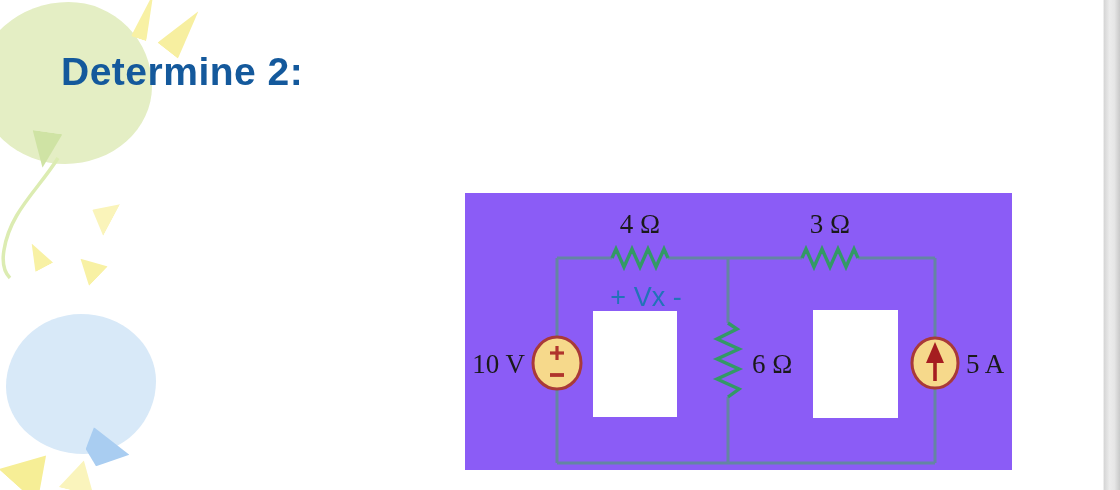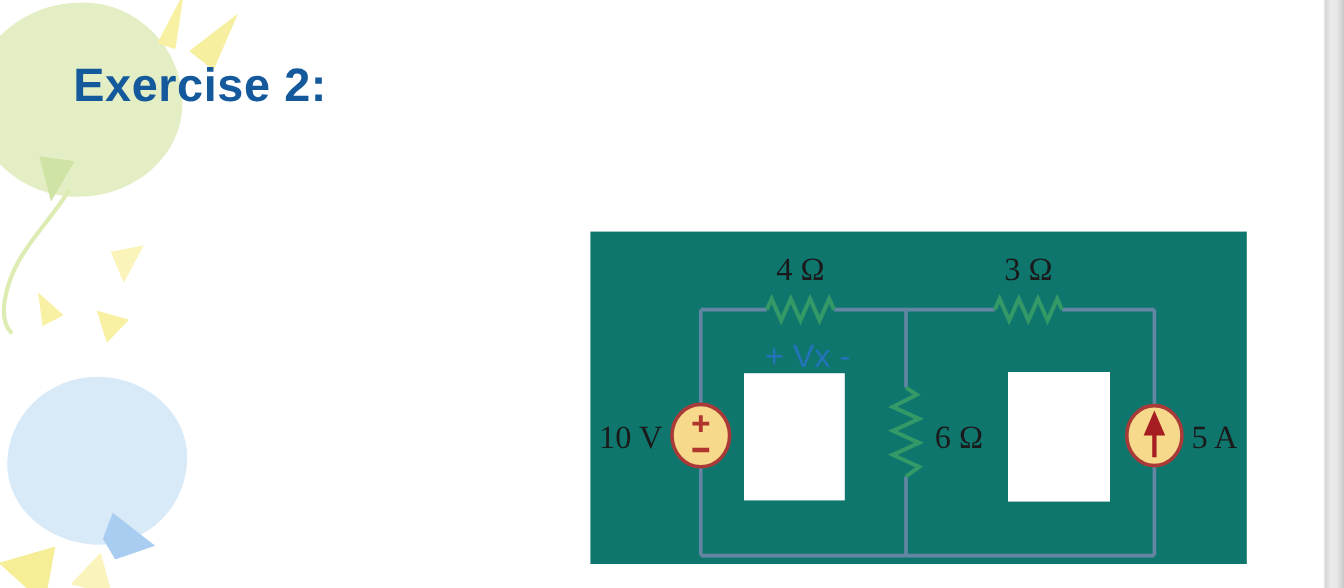--- a/index.html
+++ b/index.html
@@ -65,23 +65,23 @@
   .page-subtitle {
     position: absolute; left: 61px; top: 108px;
     margin: 0;
     font-size: 32px; font-weight: 400;
     letter-spacing: 1px;
     color: #1a6db1;
   }
 
   
   .circuit-panel {
-    position: absolute; left: 492px; top: 193px;
+    position: absolute; left: 465px; top: 193px;
     width: 547px; height: 277px;
-    background: #0f766e;
+    background: #8b5cf6;
   }
   .circuit-panel svg { display: block; }
   .lbl-serif {
     font-family: "Liberation Serif", "DejaVu Serif", serif;
     font-size: 27px;
     fill: #1a1a1a;
   }
   .lbl-vx {
     font-family: "Liberation Sans", "DejaVu Sans", sans-serif;
     font-size: 27px;
@@ -113,21 +113,21 @@
   <div class="ray" style="left:170px; top:6px; width:26px; height:50px; transform:rotate(38deg); background:#f7efa0;"></div>
   <div class="ray" style="left:84px; top:204px; width:36px; height:22px; transform:rotate(-62deg); background:#faf4ba;"></div>
   <div class="ray" style="left:28px; top:242px; width:20px; height:27px; transform:rotate(-28deg);"></div>
   <div class="ray" style="left:76px; top:255px; width:27px; height:25px; transform:rotate(-46deg);"></div>
   <div class="ray" style="left:6px; top:450px; width:52px; height:42px; transform:rotate(42deg); background:#f6ee96;"></div>
   <div class="ray" style="left:62px; top:460px; width:36px; height:32px; transform:rotate(14deg); background:#faf4bc;"></div>
 
   <div class="blue-balloon"></div>
   <div class="blue-balloon-tail"></div>
 
-  <h1 class="page-title">Exercise 2:</h1>
+  <h1 class="page-title">Determine 2:</h1>
 
   <div class="circuit-panel">
     <svg width="547" height="277" viewBox="0 0 547 277">
 
       <g stroke="#6485a3" stroke-width="3" fill="none">
         <line x1="92" y1="65" x2="92" y2="270"></line>
         <line x1="92" y1="65" x2="147" y2="65"></line>
         <line x1="203" y1="65" x2="337" y2="65"></line>
         <line x1="393" y1="65" x2="470" y2="65"></line>
         <line x1="470" y1="65" x2="470" y2="270"></line>

